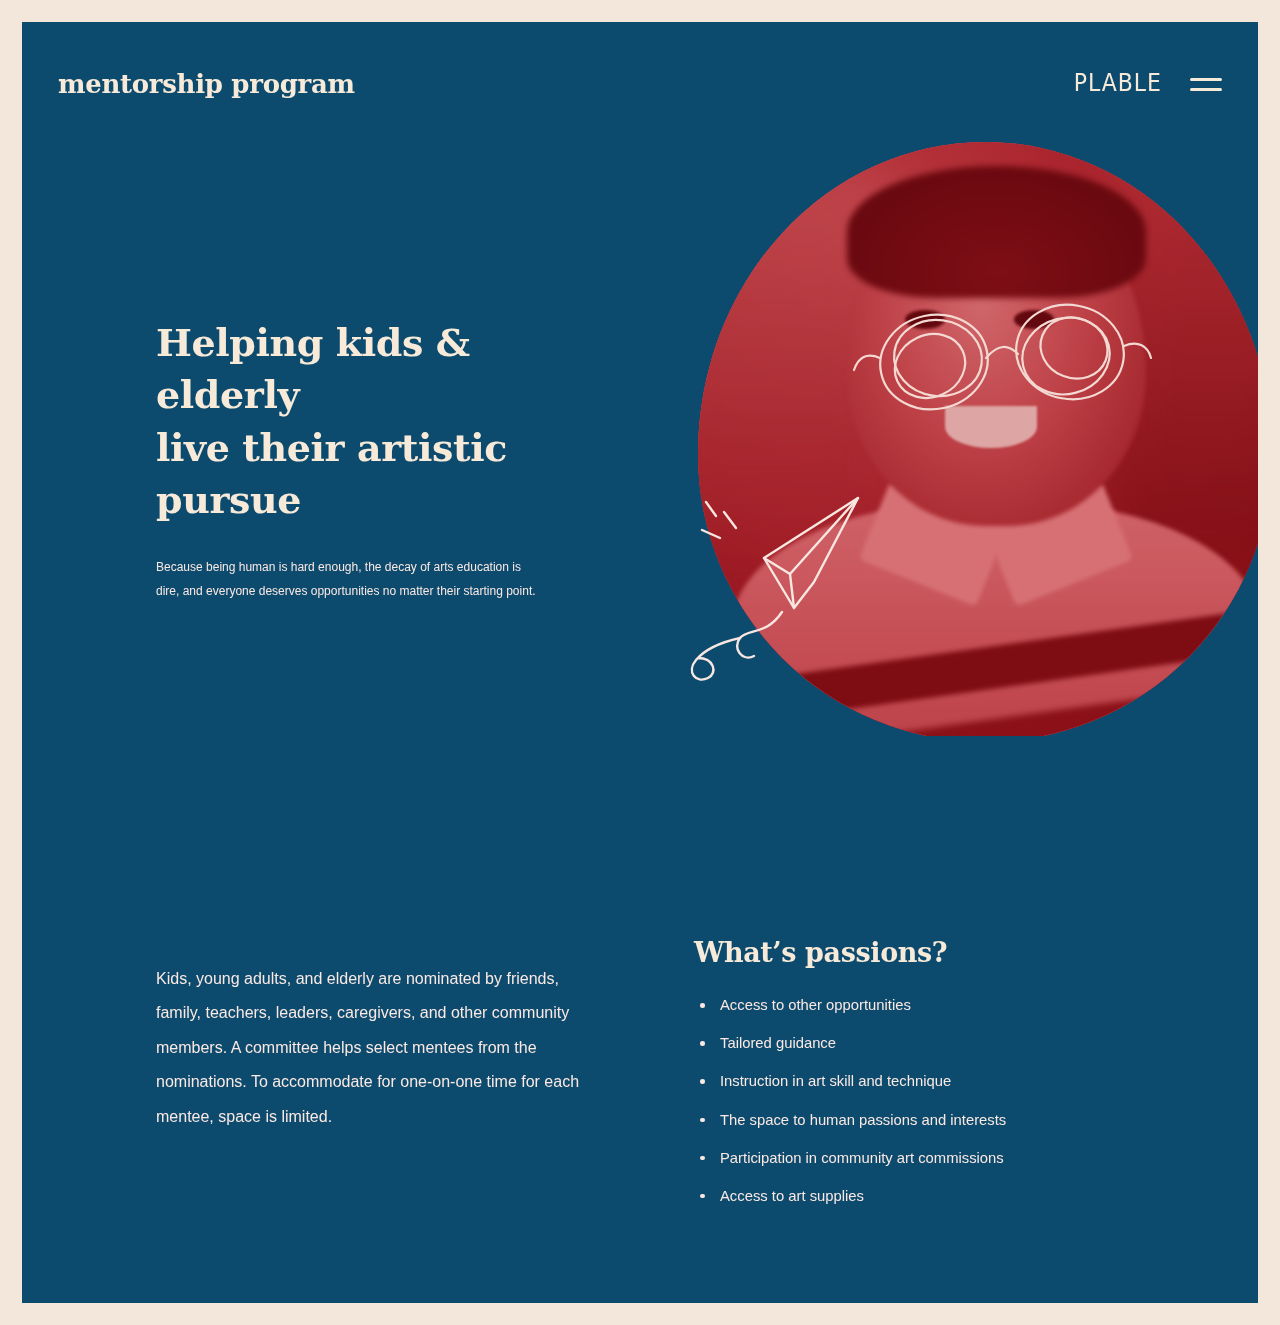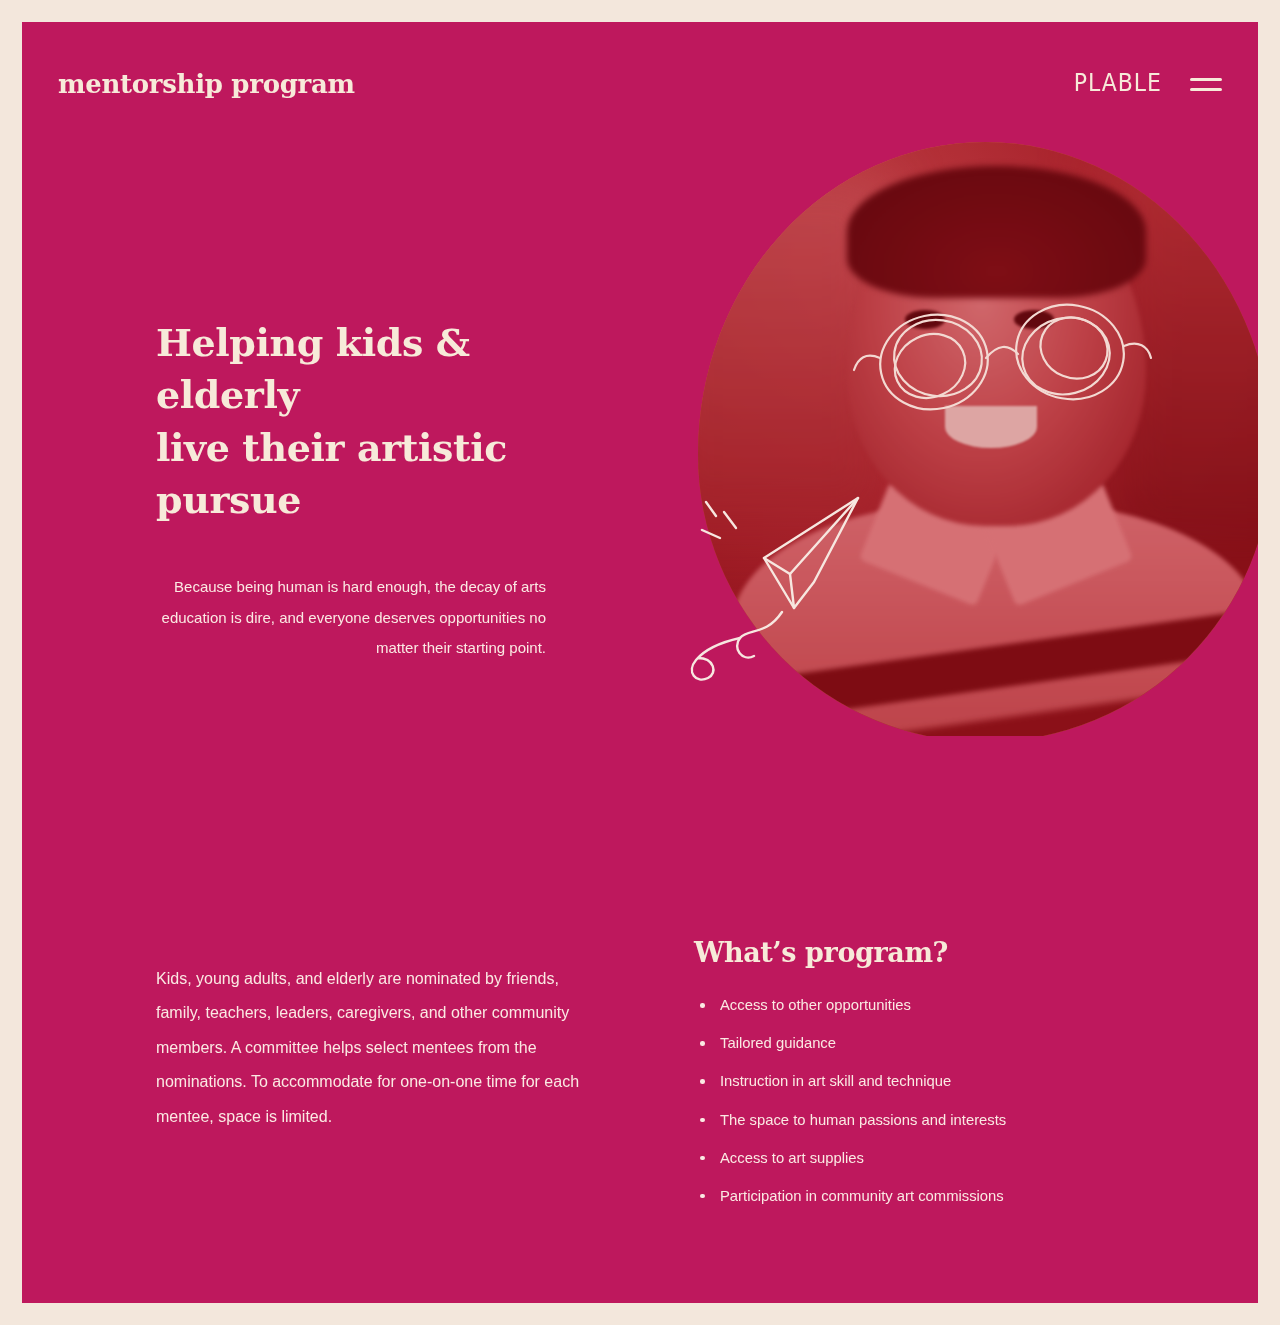--- a/index.html
+++ b/index.html
@@ -14,21 +14,21 @@
     background: #f3e7dc;
     font-family: "Liberation Sans", sans-serif;
   }
 
   .page {
     position: absolute;
     left: 22px;
     top: 22px;
     width: 1236px;
     height: 1281px;
-    background: #be185d;
+    background: #0c4a6e;
     overflow: hidden;
   }
 
   
   .header {
     position: absolute;
     left: 0; top: 0;
     width: 100%;
     height: 120px;
   }
@@ -85,27 +85,26 @@
   .hero-title {
     font-family: "DejaVu Serif", serif;
     font-weight: bold;
     font-size: 38px;
     line-height: 1.38;
     color: #f7ead9;
     letter-spacing: -0.4px;
   }
 
   .hero-body {
-    margin-top: 45px;
+    margin-top: 28px;
     font-family: "Liberation Sans", sans-serif;
-    font-size: 15px;
+    font-size: 12px;
     line-height: 2.05;
     color: #fbe9e3;
     max-width: 390px;
-    text-align: right;
   }
 
   
   .hero-img-wrap {
     position: absolute;
     left: 650px;
     top: 94px;
     width: 600px;
     height: 620px;
     overflow: hidden;
@@ -381,24 +380,24 @@
         <path d="M78 152 C60 156, 44 162, 34 174 C24 186, 34 198, 46 192 C56 187, 52 172, 36 172"></path>
       </g>
     </svg>
   </div>
 
   <div class="col-left">
     <p class="sec-body">Kids, young adults, and elderly are nominated by friends, family, teachers, leaders, caregivers, and other community members. A committee helps select mentees from the nominations. To accommodate for one-on-one time for each mentee, space is limited.</p>
   </div>
 
   <div class="col-right">
-    <h2 class="sec-title">What’s program?</h2>
+    <h2 class="sec-title">What’s passions?</h2>
     <ul class="included">
       <li>Access to other opportunities</li>
       <li>Tailored guidance</li>
       <li>Instruction in art skill and technique</li>
       <li>The space to human passions and interests</li>
+      <li>Participation in community art commissions</li>
       <li>Access to art supplies</li>
-      <li>Participation in community art commissions</li>
     </ul>
   </div>
 
 </div>
 
 </body></html>

